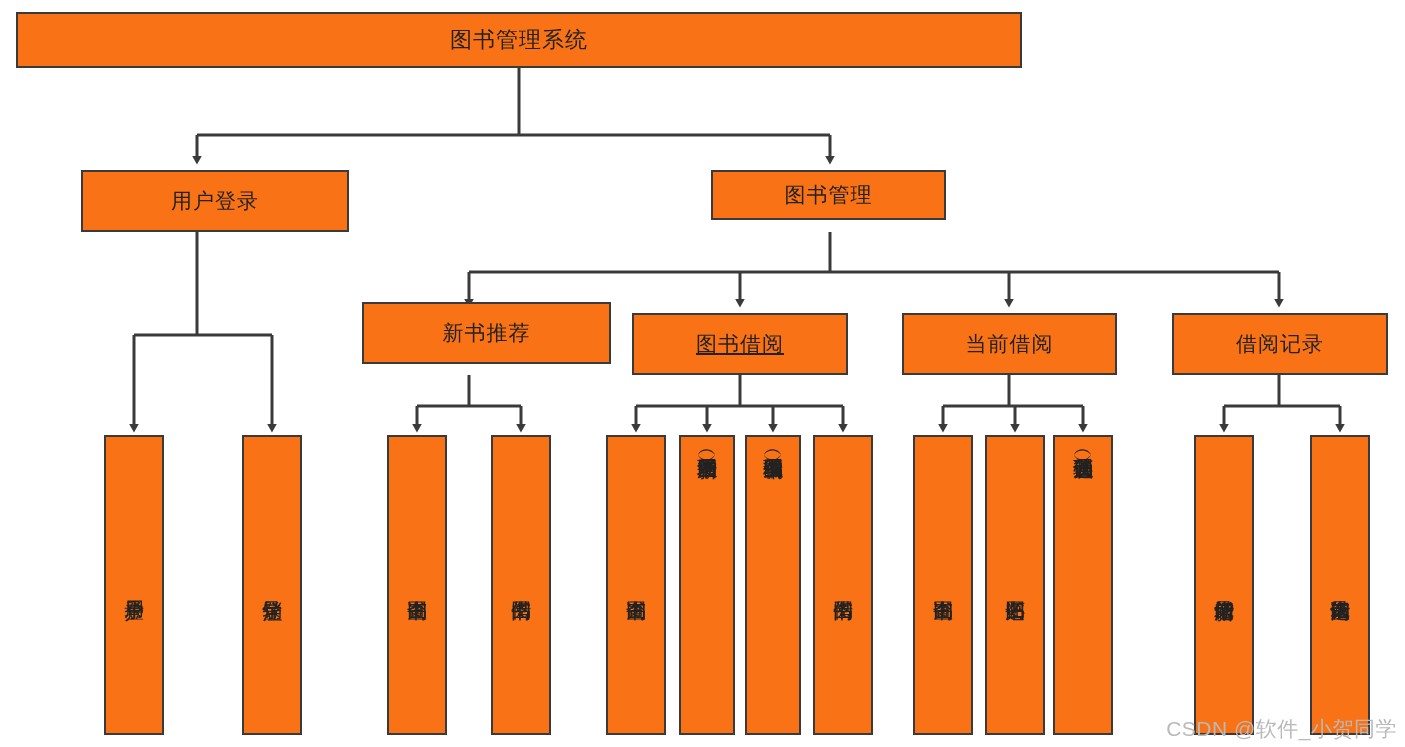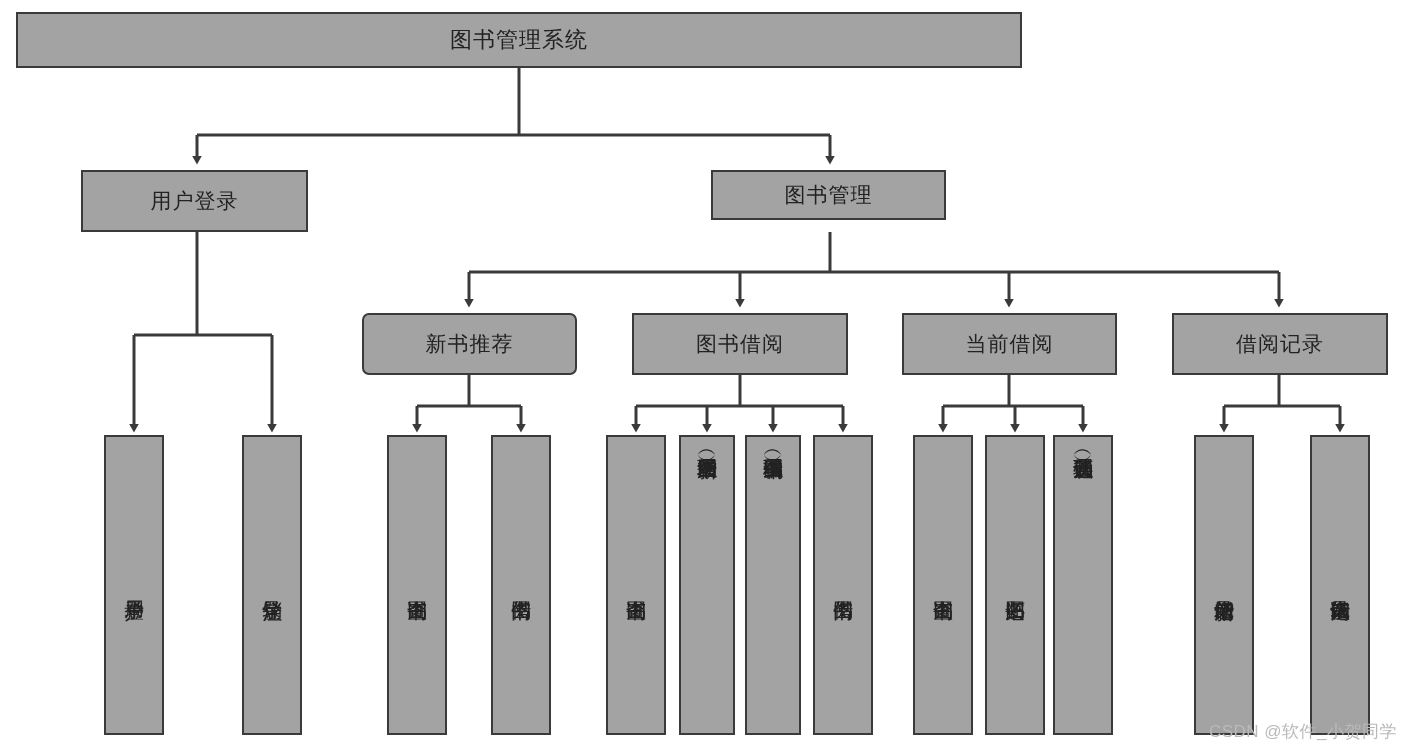--- a/index.html
+++ b/index.html
@@ -14,21 +14,21 @@
   #diagram-root{
     position:absolute;left:0;top:0;width:1405px;height:747px;
   }
   svg#edges{
     position:absolute;left:0;top:0;width:1405px;height:747px;
     pointer-events:none;
   }
   .node{
     position:absolute;
     box-sizing:border-box;
-    background:#a3a3a3;
+    background:#f97316;
     border:2px solid #3a3a3a;
     display:flex;
     align-items:center;
     justify-content:center;
     color:#222222;
     z-index:2;
   }
   .node.h{            
     font-size:21px;
     letter-spacing:1px;
@@ -53,21 +53,21 @@
   .node.v.mid .vtext{ 
     margin-top:auto;margin-bottom:auto;
   }
   .node.v.topal{
     align-items:flex-start;
   }
   .watermark{
     position:absolute;
     right:8px;
     bottom:4px;
-    font-size:17px;
+    font-size:21px;
     color:#b9b9b9;
     letter-spacing:0.5px;
     white-space:nowrap;
     z-index:5;
     pointer-events:none;
   }
 </style>
 </head>
 <body>
 
@@ -120,31 +120,31 @@
       <path d="M1224,406 L1340,406"></path>
       <path d="M1224,406 L1224,428" marker-end="url(#arrow)"></path>
       <path d="M1340,406 L1340,428" marker-end="url(#arrow)"></path>
     </g>
   </svg>
 
   <div class="node h root" style="left:16px;top:12px;width:1006px;height:56px;">
     <span>图书管理系统</span>
   </div>
 
-  <div class="node h" style="left:81px;top:170px;width:227px;height:62px;">
+  <div class="node h" style="left:81px;top:170px;width:268px;height:62px;">
     <span>用户登录</span>
   </div>
   <div class="node h" style="left:711px;top:170px;width:235px;height:50px;">
     <span>图书管理</span>
   </div>
 
-  <div class="node h" style="left:362px;top:313px;width:215px;height:62px;border-radius:7px;">
+  <div class="node h" style="left:362px;top:302px;width:249px;height:62px;">
     <span>新书推荐</span>
   </div>
-  <div class="node h" style="left:632px;top:313px;width:216px;height:62px;">
+  <div class="node h" style="left:632px;top:313px;width:216px;height:62px;text-decoration:underline;">
     <span>图书借阅</span>
   </div>
   <div class="node h" style="left:1172px;top:313px;width:216px;height:62px;">
     <span>借阅记录</span>
   </div>
   <div class="node h" style="left:902px;top:313px;width:215px;height:62px;">
     <span>当前借阅</span>
   </div>
 
   <div class="node v mid" style="left:104px;top:435px;width:60px;height:300px;">

